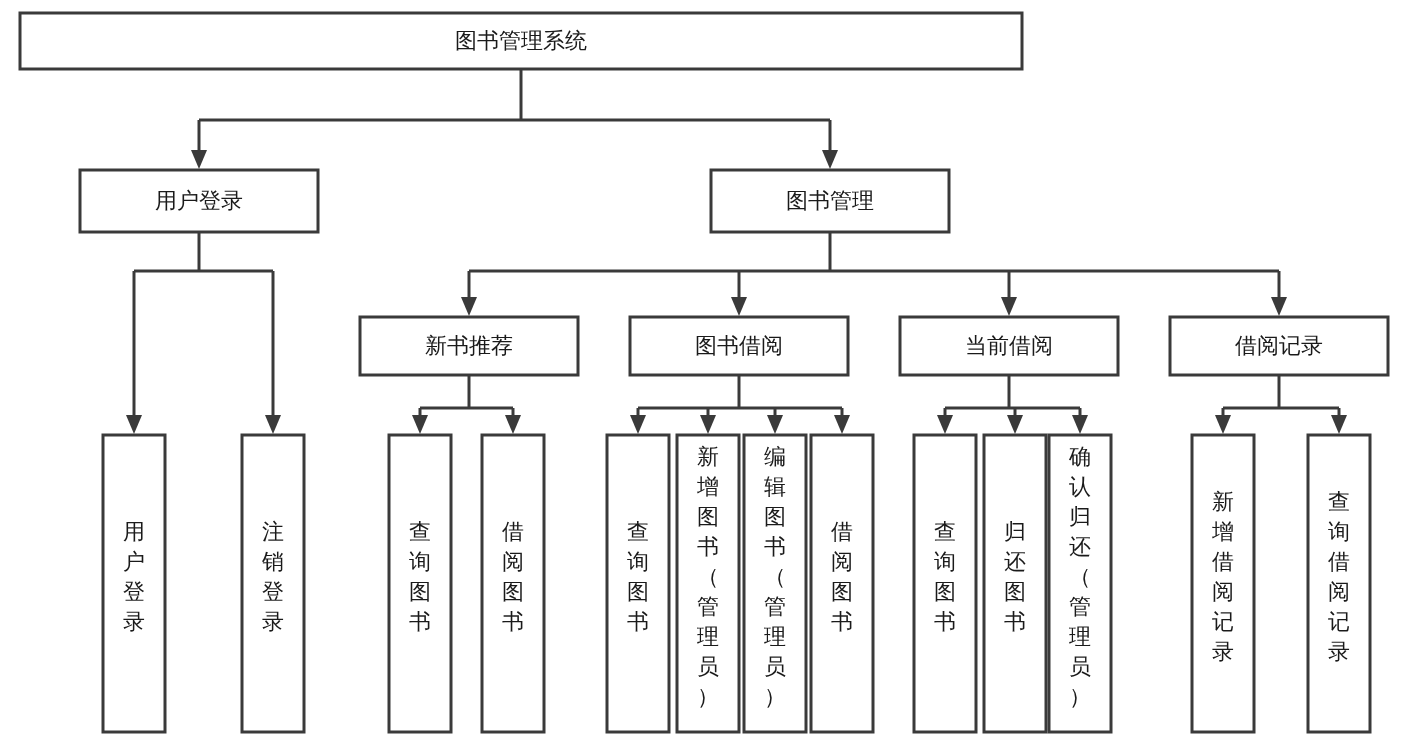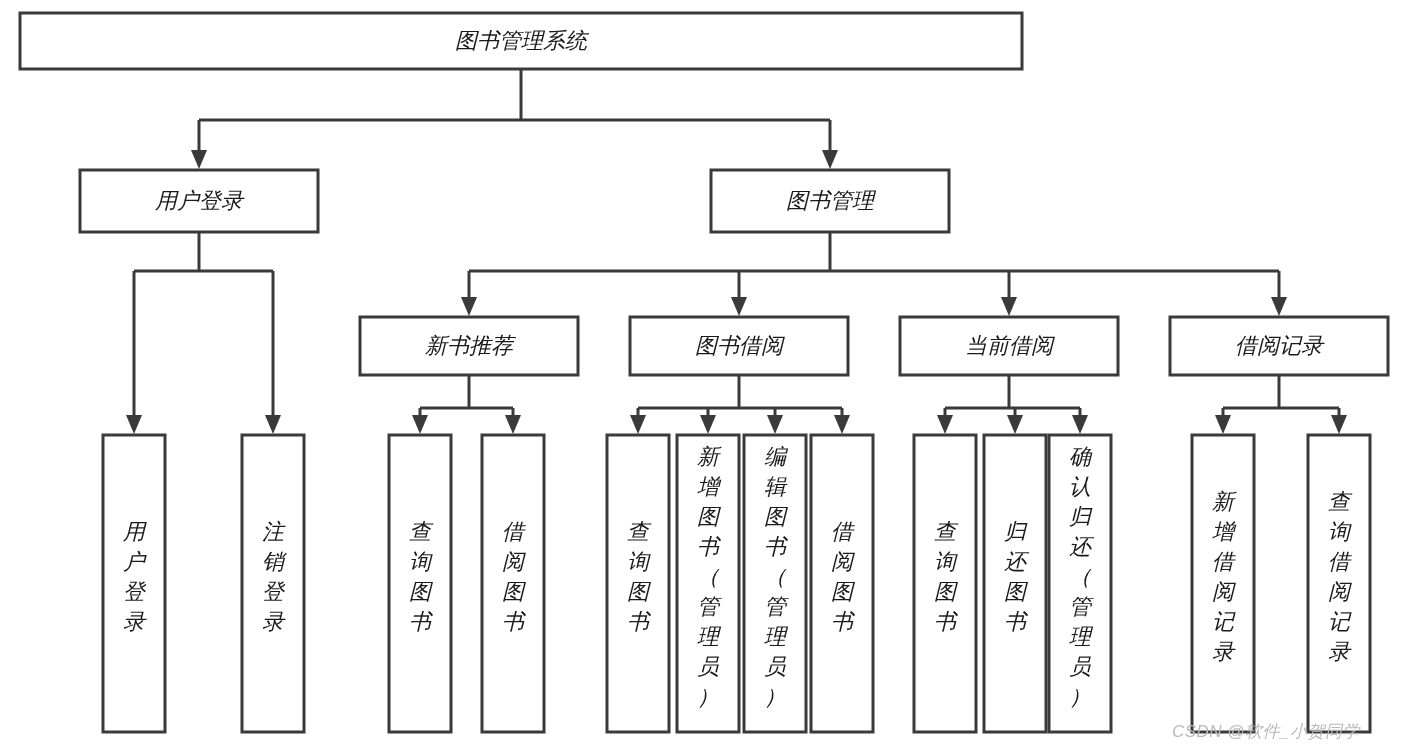--- a/index.html
+++ b/index.html
@@ -12,21 +12,20 @@
     width: 1405px;
     height: 747px;
     font-family: "Liberation Sans", "DejaVu Sans", sans-serif;
     overflow: hidden;
     position: relative;
   }
   #diagram-root {
     position: relative;
     width: 1368px;
     height: 747px;
-    font-style: italic;
   }
   svg#tree-svg {
     position: absolute;
     left: 0;
     top: 0;
     width: 1405px;
     height: 747px;
     display: block;
   }
   .node-box {
@@ -205,14 +204,13 @@
         <g>
           <rect class="node-box" x="1192" y="435" width="62" height="297"></rect>
           <text class="node-label-v" x="1223" y="508.5"><tspan x="1223" dy="0">新</tspan><tspan x="1223" dy="30">增</tspan><tspan x="1223" dy="30">借</tspan><tspan x="1223" dy="30">阅</tspan><tspan x="1223" dy="30">记</tspan><tspan x="1223" dy="30">录</tspan></text>
         </g>
         <g>
           <rect class="node-box" x="1308" y="435" width="62" height="297"></rect>
           <text class="node-label-v" x="1339" y="508.5"><tspan x="1339" dy="0">查</tspan><tspan x="1339" dy="30">询</tspan><tspan x="1339" dy="30">借</tspan><tspan x="1339" dy="30">阅</tspan><tspan x="1339" dy="30">记</tspan><tspan x="1339" dy="30">录</tspan></text>
         </g>
       </g>
   </svg>
-  <div class="watermark">CSDN @软件_小贺同学</div>
 </div>
 
 </body></html>

